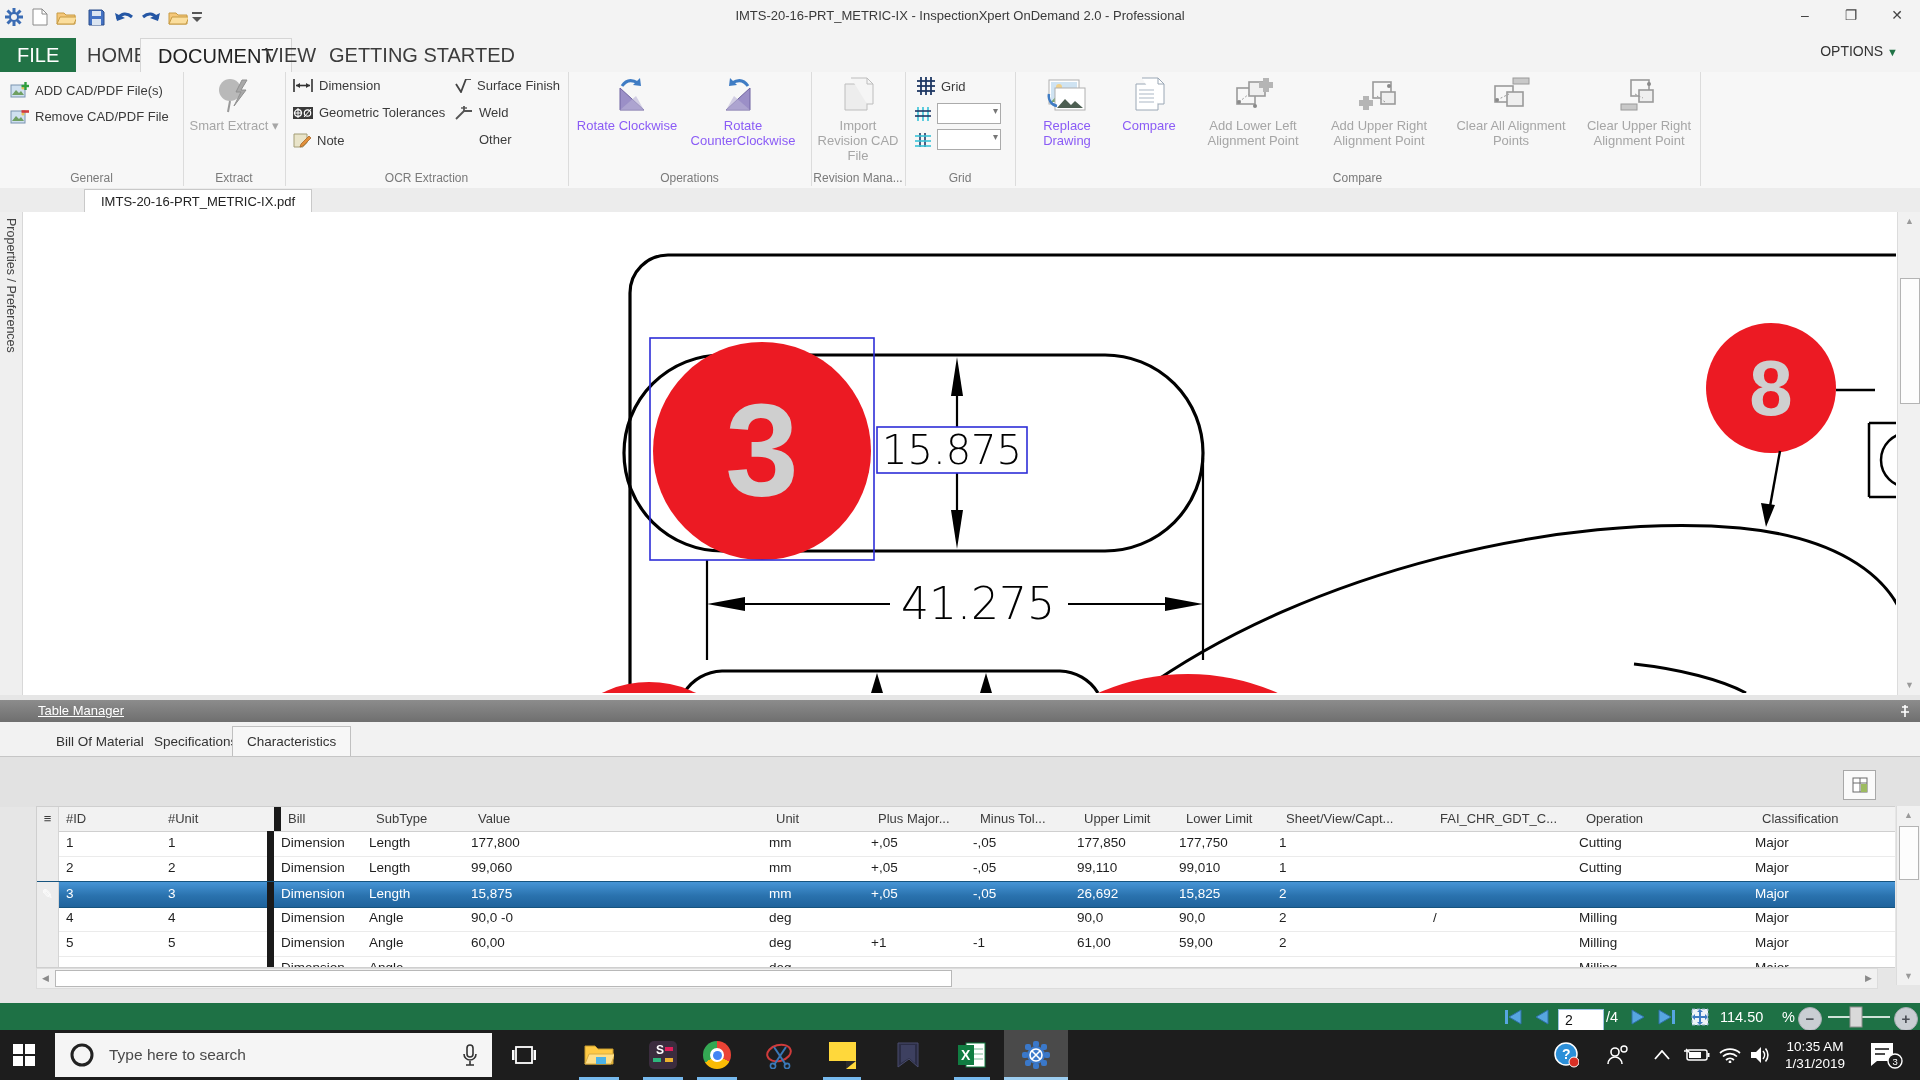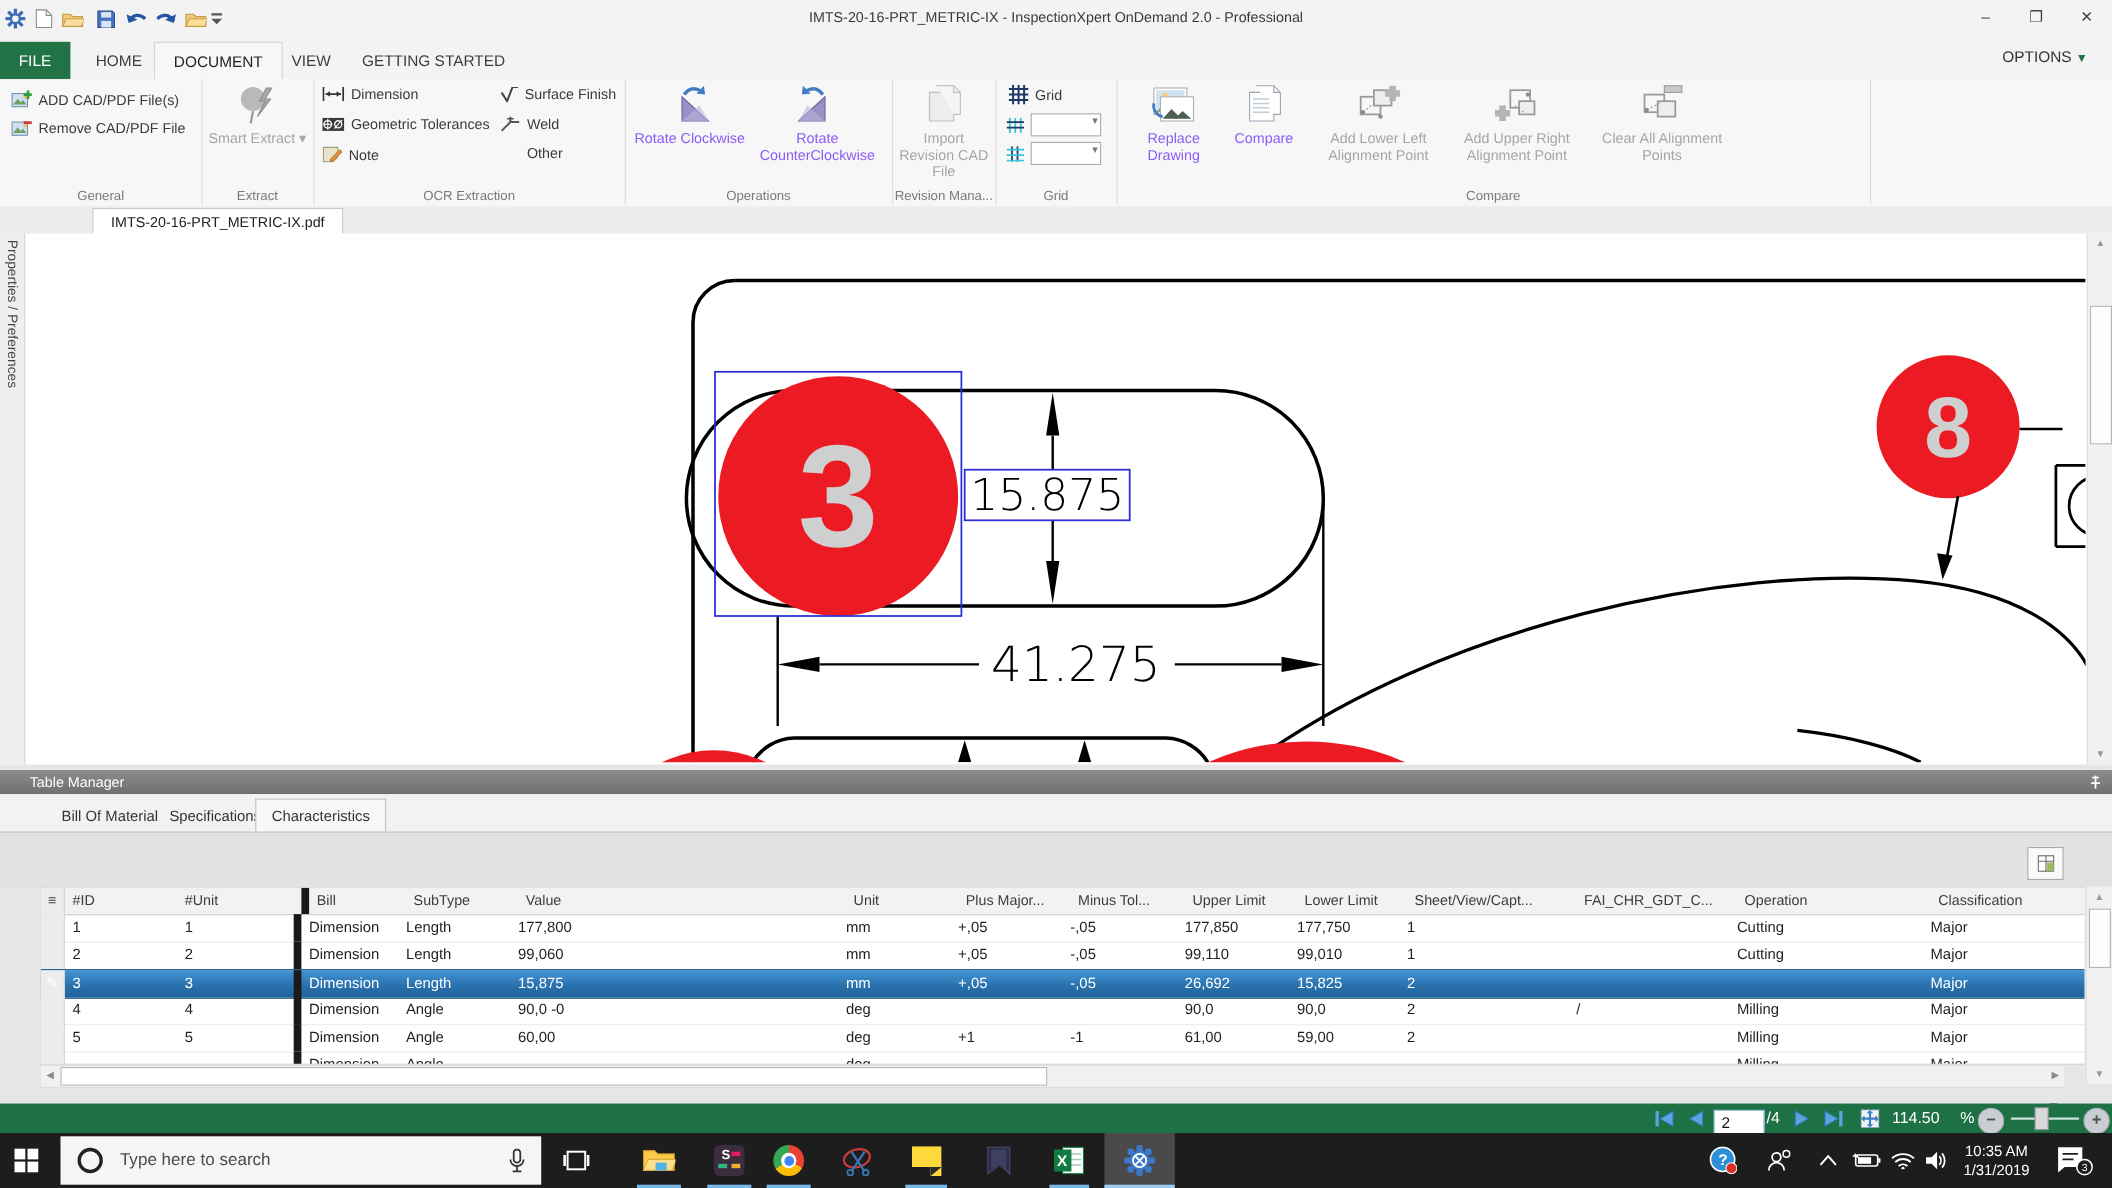--- a/index.html
+++ b/index.html
@@ -7,21 +7,21 @@
        font-family:"Liberation Sans","DejaVu Sans",sans-serif;-webkit-font-smoothing:antialiased;}
   .abs{position:absolute;}
   
   #titlebar{position:absolute;left:0;top:0;width:1920px;height:33px;background:#f3f3f3;}
   #title{position:absolute;left:0;top:8px;width:1920px;text-align:center;font-size:13px;color:#3a3a3a;}
   .qat{position:absolute;top:5px;width:24px;height:24px;display:flex;align-items:center;justify-content:center;}
   .winbtn{position:absolute;top:0;width:46px;height:30px;display:flex;align-items:center;justify-content:center;
           font-size:14px;color:#444;}
   
   #tabrow{position:absolute;left:0;top:33px;width:1920px;height:39px;background:#f3f3f3;}
-  .rtab{position:absolute;top:5px;height:34px;line-height:34px;padding:0 17px;font-size:14px;color:#3c3c3c;}
+  .rtab{position:absolute;top:5px;height:34px;line-height:34px;padding:0 17px;font-size:20px;color:#3c3c3c;}
   .rtab.file{background:#217346;color:#fff;}
   .rtab.active{background:#f7f7f7;border:1px solid #d5d5d5;border-bottom:none;color:#222;}
   #options{position:absolute;right:22px;top:10px;font-size:14px;color:#333;}
   #options .arr{color:#217346;font-size:11px;}
   
   #ribbon{position:absolute;left:0;top:72px;width:1920px;height:116px;background:#f7f7f7;border-bottom:1px solid #d5d5d5;}
   .rgroup{position:absolute;top:0;height:114px;border-right:1px solid #dcdcdc;}
   .rgroup .glabel{position:absolute;bottom:1px;left:0;width:100%;text-align:center;font-size:12px;color:#7a7a7a;}
   .sbtn{position:absolute;display:flex;align-items:center;gap:6px;font-size:13px;color:#3b3b3b;white-space:nowrap;}
   .bigbtn{position:absolute;top:2px;text-align:center;font-size:13px;color:#8b5cf6;}
@@ -39,21 +39,21 @@
   #sidestrip{position:absolute;left:0;top:0;width:22px;height:483px;background:#efefef;border-right:1px solid #d8d8d8;}
   #sidestrip span{writing-mode:vertical-rl;font-size:12.5px;color:#444;margin-top:6px;margin-left:4px;}
   .vscroll{position:absolute;width:23px;background:#f1f1f1;border-left:1px solid #dcdcdc;}
   .vscroll .sbtn-up,.vscroll .sbtn-dn{position:absolute;left:0;width:23px;height:18px;color:#9a9a9a;font-size:9px;
         display:flex;align-items:center;justify-content:center;}
   .vscroll .thumb{position:absolute;left:2px;width:18px;background:#fdfdfd;border:1px solid #b4b4b4;}
   
   #panel{position:absolute;left:0;top:695px;width:1920px;height:308px;background:#e6e6e6;}
   #tmbar{position:absolute;left:0;top:5px;width:1920px;height:22px;background:linear-gradient(#8c8c8c,#6f6f6f);
          color:#fff;font-size:13px;line-height:22px;padding-left:0;}
-  #tmbar span{margin-left:27px;}
+  #tmbar span{margin-left:38px;text-decoration:underline;}
   #tmtabs{position:absolute;left:0;top:27px;width:1920px;height:34px;background:#f2f2f2;}
   .tmtab{position:absolute;bottom:0;font-size:13.5px;color:#333;padding:7px 14px;}
   .tmtab.active{background:#f7f7f7;border:1px solid #c0c0c0;border-bottom:none;}
   #tmtoolbar{position:absolute;left:0;top:61px;width:1920px;height:50px;background:#e2e2e2;border-top:1px solid #c6c6c6;}
   #tmsmallbtn{position:absolute;left:1843px;top:13px;width:31px;height:28px;background:#fafafa;border:1px solid #a8a8a8;
         display:flex;align-items:center;justify-content:center;}
   
   #tbl{position:absolute;left:36px;top:111px;width:1858px;height:160px;background:#fff;overflow:hidden;
        border:1px solid #cfcfcf;border-right:none;}
   .trow{position:absolute;left:0;display:flex;height:25px;}
@@ -402,20 +402,32 @@
         <div class="bicon">
           <svg width="40" height="38">
               <rect x="14" y="6" width="18" height="16" fill="none" stroke="#9a9a9a" stroke-width="1.6"></rect>
               <rect x="22" y="16" width="14" height="12" fill="#efefef" stroke="#9a9a9a" stroke-width="1.6"></rect>
               <path d="M4,20 h6 v4 h4 v6 h-4 v4 h-6 v-4 h-4 v-6 h4 z" fill="#b5b5b5"></path>
               <line x1="18" y1="20" x2="26" y2="26" stroke="#9a9a9a" stroke-dasharray="2,2"></line>
               <circle cx="30" cy="10" r="2" fill="#8a8a8a"></circle>
             </svg>
         </div>
         <div class="blabel">Add Upper Right Alignment Point</div>
+      </div>
+      <div class="bigbtn gray" style="left:566px;width:116px">
+        <div class="bicon">
+          <svg width="40" height="38">
+              <rect x="12" y="4" width="18" height="16" fill="none" stroke="#9a9a9a" stroke-width="1.6"></rect>
+              <rect x="20" y="14" width="14" height="12" fill="#efefef" stroke="#9a9a9a" stroke-width="1.6"></rect>
+              <rect x="2" y="28" width="16" height="6" fill="#c9c9c9" stroke="#9a9a9a"></rect>
+              <line x1="16" y1="18" x2="24" y2="22" stroke="#9a9a9a" stroke-dasharray="2,2"></line>
+              <circle cx="30" cy="8" r="2" fill="#8a8a8a"></circle>
+            </svg>
+        </div>
+        <div class="blabel">Clear Upper Right Alignment Point</div>
       </div>
       <div class="glabel">Compare</div>
     </div>
   </div>
 
   <div id="doctabs">
     <div id="doctab">IMTS-20-16-PRT_METRIC-IX.pdf</div>
   </div>
 
   <div id="main">

